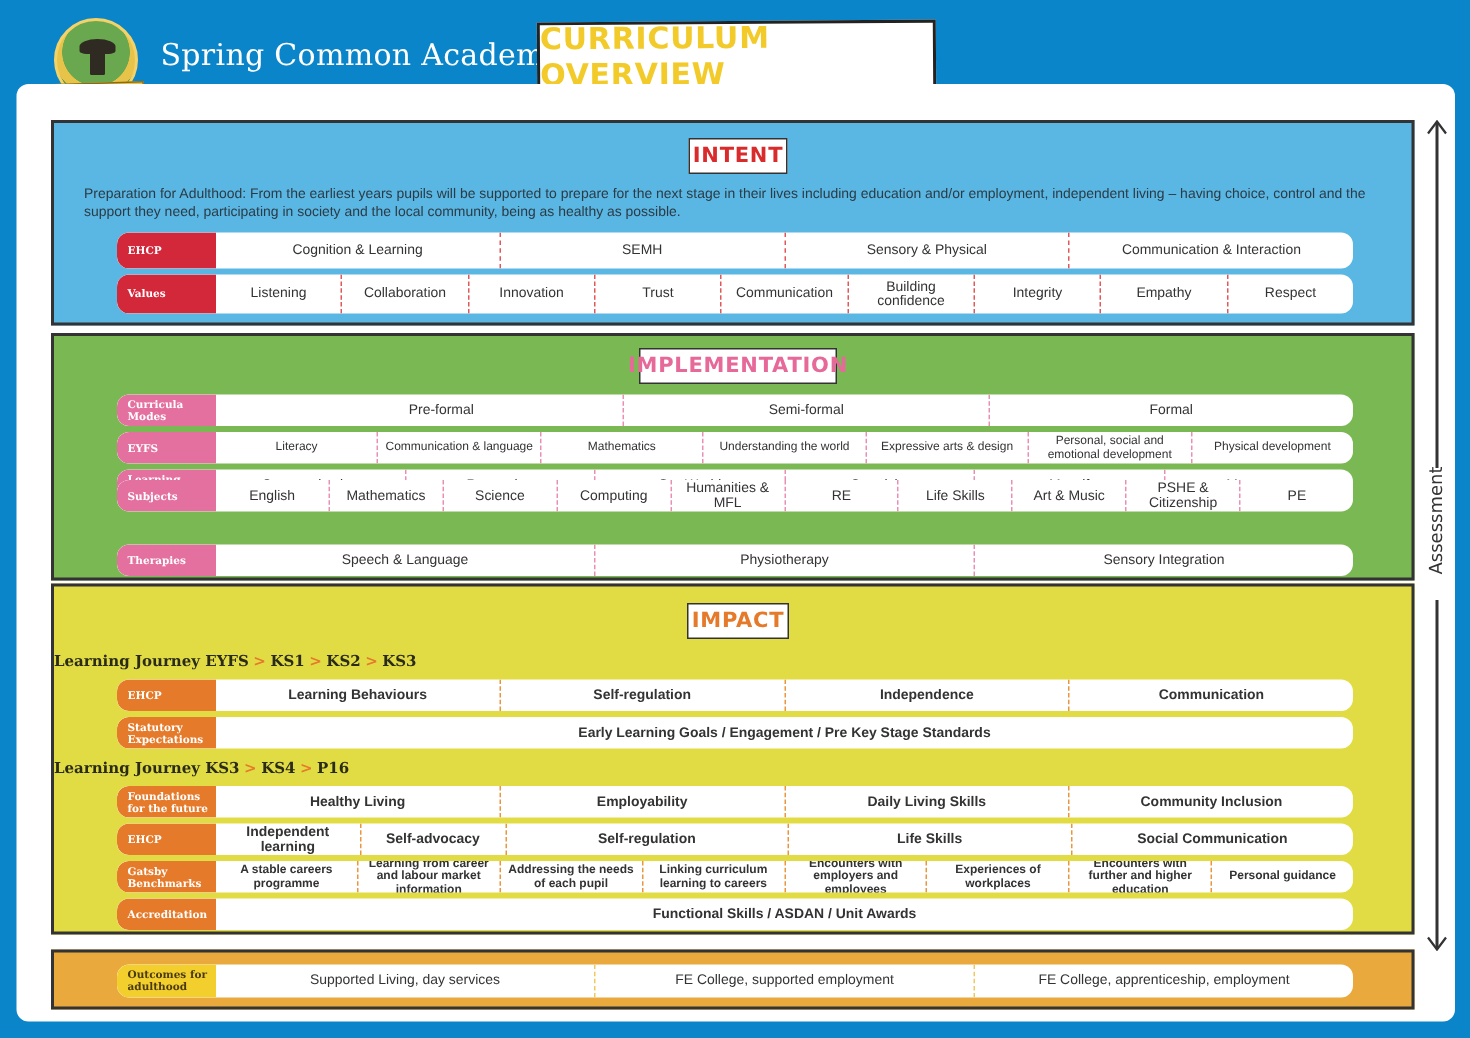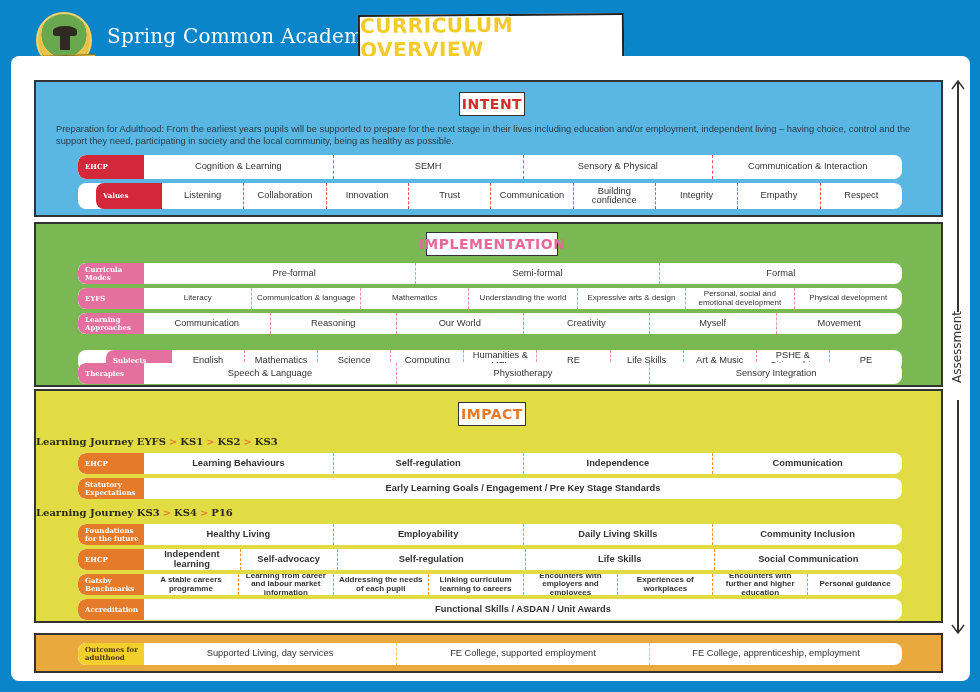--- a/index.html
+++ b/index.html
@@ -80,21 +80,21 @@
   <div class="intro">Preparation for Adulthood: From the earliest years pupils will be supported to prepare for the next stage in their lives including education and/or employment, independent living – having choice, control and the support they need, participating in society and the local community, being as healthy as possible.</div>
   <div class="row" style="top:73px;height:24px;">
     <div class="row-label">EHCP</div>
     <div class="cells">
       <div class="cell">Cognition &amp; Learning</div>
       <div class="cell">SEMH</div>
       <div class="cell">Sensory &amp; Physical</div>
       <div class="cell">Communication &amp; Interaction</div>
     </div>
   </div>
-  <div class="row" style="top:101px;height:26px;padding-left:18px;">
+  <div class="row" style="top:101px;height:26px;">
     <div class="row-label">Values</div>
     <div class="cells">
       <div class="cell">Listening</div>
       <div class="cell">Collaboration</div>
       <div class="cell">Innovation</div>
       <div class="cell">Trust</div>
       <div class="cell">Communication</div>
       <div class="cell">Building confidence</div>
       <div class="cell">Integrity</div>
       <div class="cell">Empathy</div>
@@ -129,21 +129,21 @@
     <div class="row-label">Learning Approaches</div>
     <div class="cells">
       <div class="cell">Communication</div>
       <div class="cell">Reasoning</div>
       <div class="cell">Our World</div>
       <div class="cell">Creativity</div>
       <div class="cell">Myself</div>
       <div class="cell">Movement</div>
     </div>
   </div>
-  <div class="row" style="top:126px;height:21px;padding-left:28px;">
+  <div class="row" style="top:96px;height:21px;">
     <div class="row-label">Subjects</div>
     <div class="cells">
       <div class="cell">English</div>
       <div class="cell">Mathematics</div>
       <div class="cell">Science</div>
       <div class="cell">Computing</div>
       <div class="cell">Humanities &amp; MFL</div>
       <div class="cell">RE</div>
       <div class="cell">Life Skills</div>
       <div class="cell">Art &amp; Music</div>

